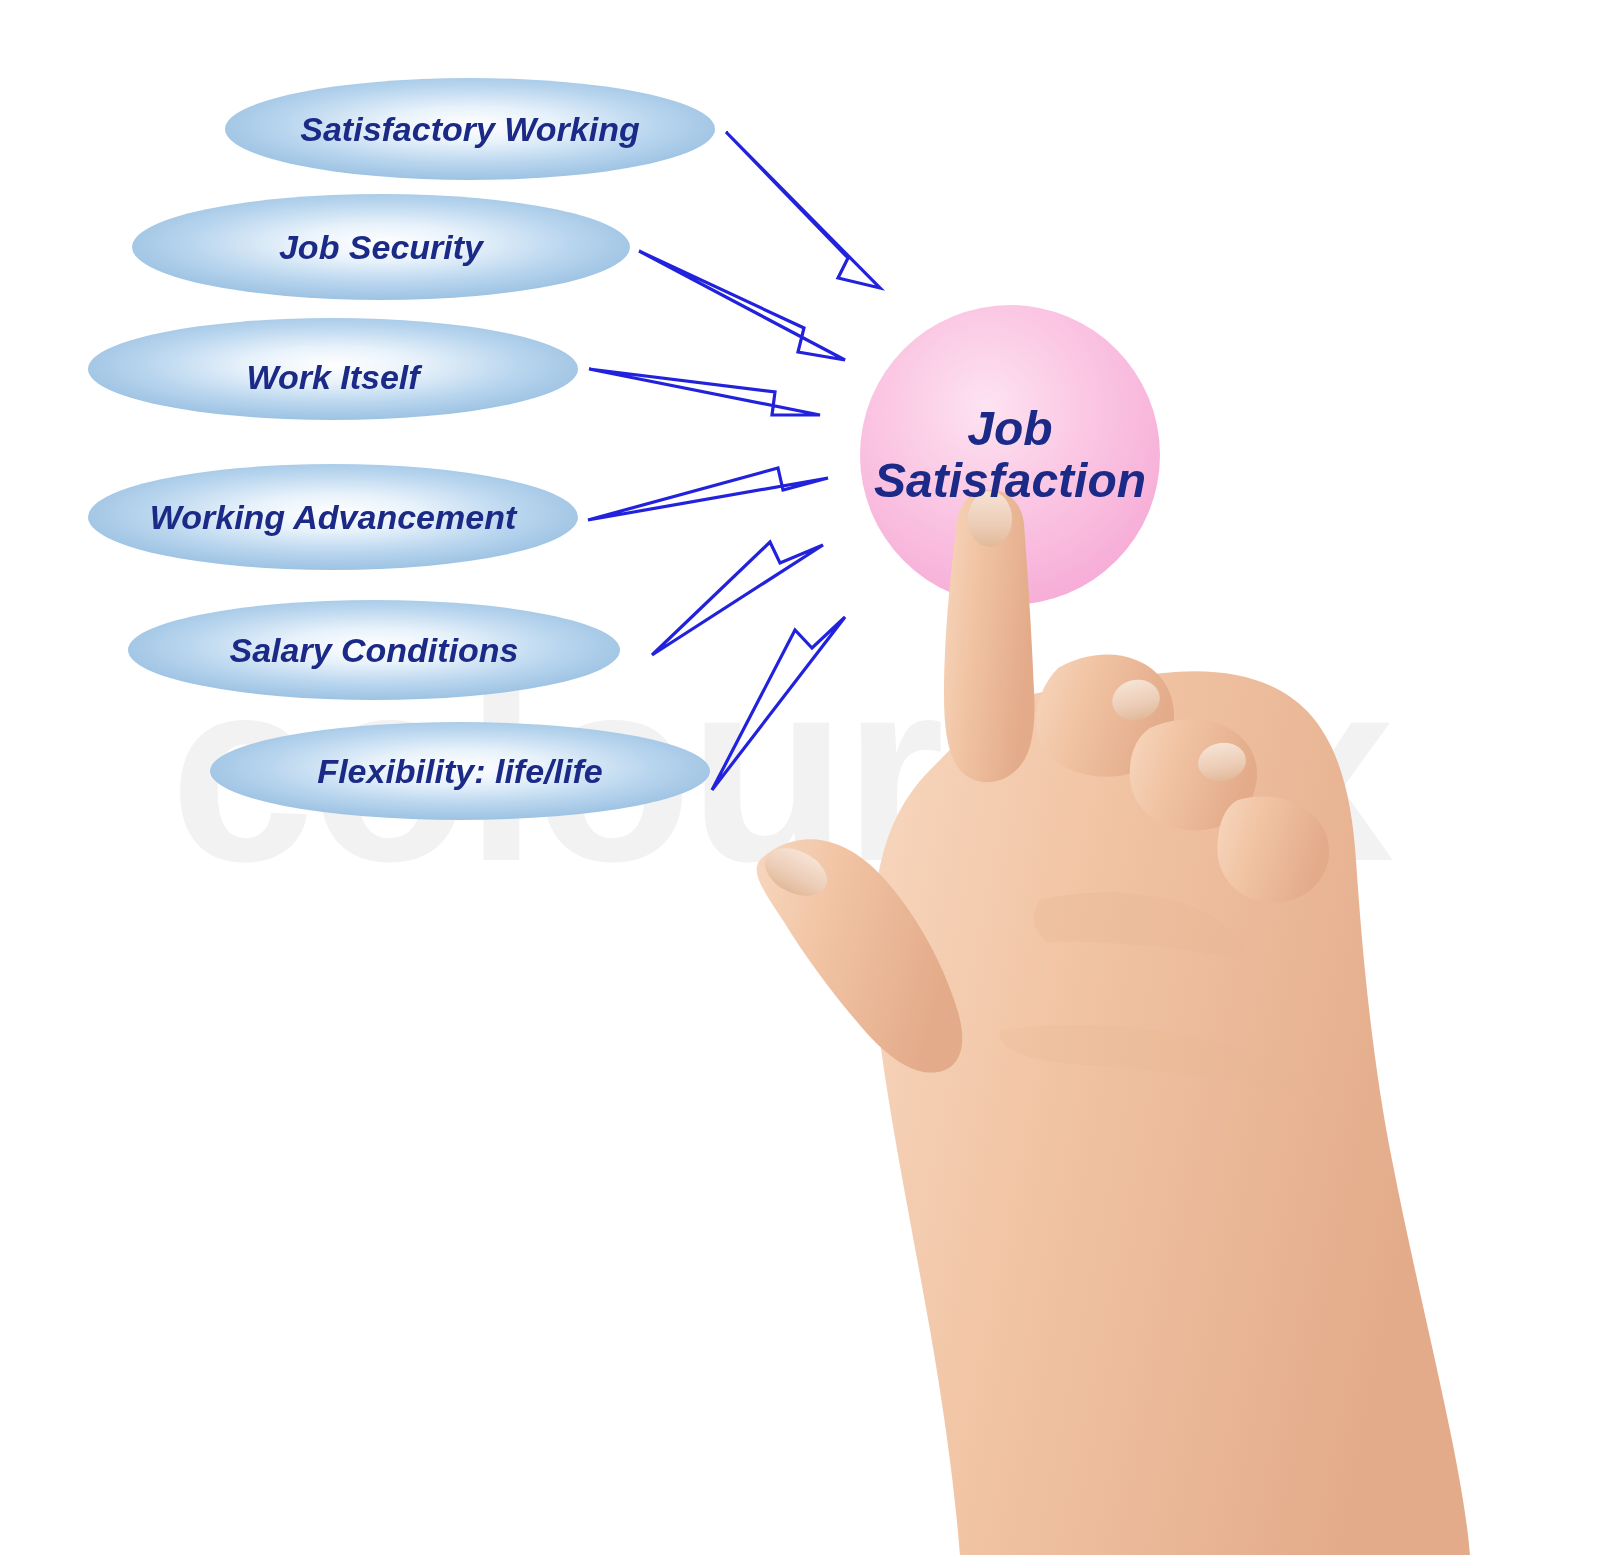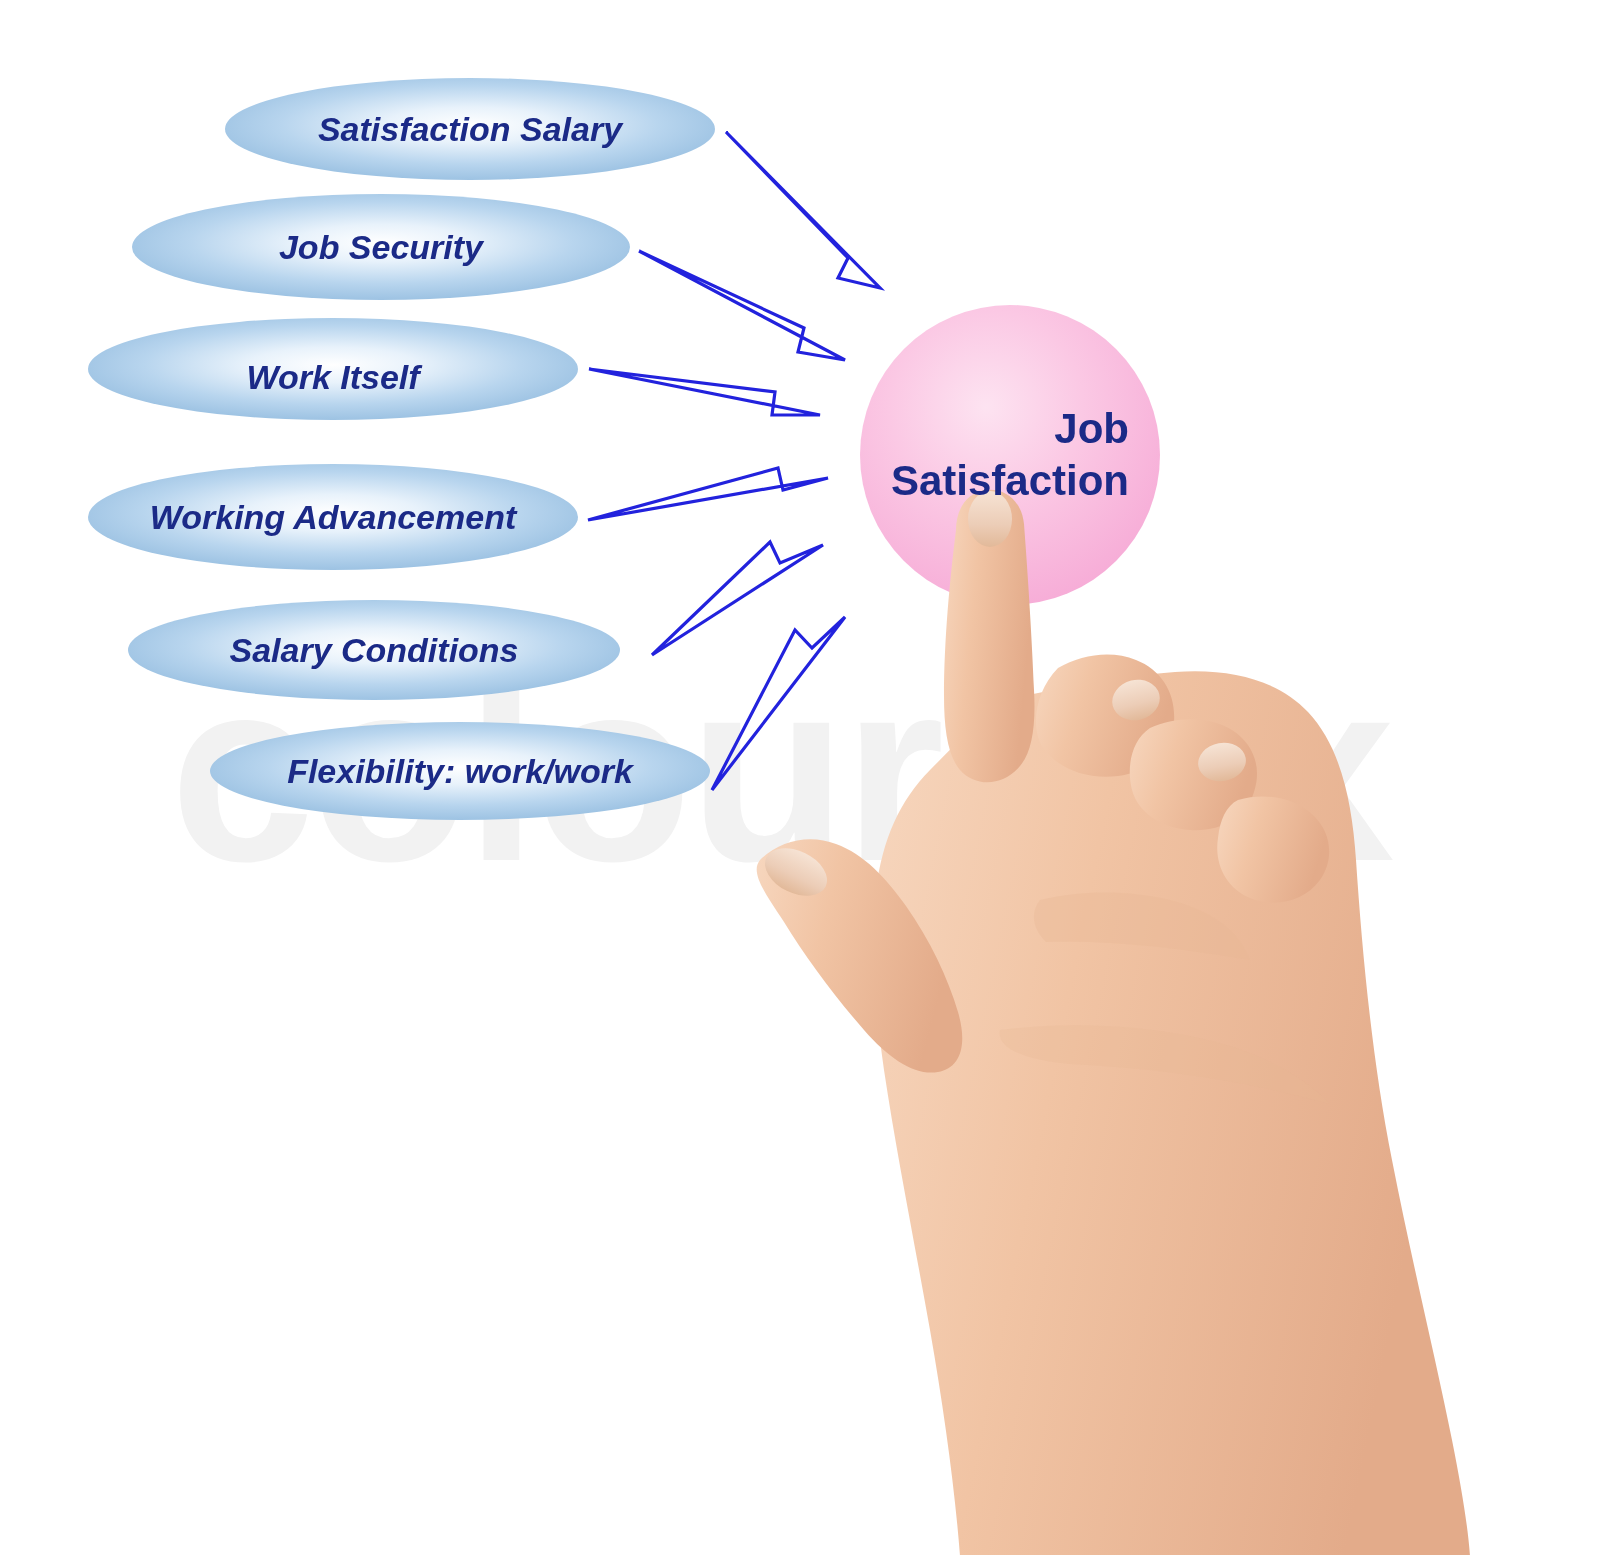--- a/index.html
+++ b/index.html
@@ -61,24 +61,25 @@
     text-align: center;
     user-select: none;
     transform: translate(-50%, -50%);
   }
 
   .center-label {
     position: absolute;
     z-index: 7;
     color: #1b2a87;
     font-family: "Liberation Sans", sans-serif;
+    font-style: italic;
     font-weight: 700;
-    font-size: 42px;
+    font-size: 48px;
     line-height: 52px;
-    text-align: right;
+    text-align: center;
     white-space: nowrap;
     user-select: none;
     transform: translate(-50%, -50%);
   }
 </style>
 </head>
 <body>
 
 <div id="stage">
 
@@ -207,26 +208,26 @@
                C 1030,926 1032,910 1040,900 Z"></path>
       <path fill="#e9b694" opacity="0.25" d="M 1000,1030
                C 1060,1022 1130,1024 1190,1036
                C 1250,1048 1300,1072 1330,1104
                C 1250,1082 1160,1068 1070,1064
                C 1020,1060 996,1046 1000,1030 Z"></path>
     </g>
   </svg>
 
   <div id="labels">
-      <div class="node-label" style="left: 470px; top: 129px;">Satisfaction Salary</div>
+      <div class="node-label" style="left: 470px; top: 129px;">Satisfactory Working</div>
       <div class="node-label" style="left: 381px; top: 247px;">Job Security</div>
       <div class="node-label" style="left: 333px; top: 369px; margin-top: 8px;">Work Itself</div>
       <div class="node-label" style="left: 333px; top: 517px;">Working Advancement</div>
       <div class="node-label" style="left: 374px; top: 650px;">Salary Conditions</div>
-      <div class="node-label" style="left: 460px; top: 771px;">Flexibility:  work/work</div>
+      <div class="node-label" style="left: 460px; top: 771px;">Flexibility:  life/life</div>
     </div>
 
   <div class="center-label" style="left:1010px; top:455px;">
     <div>Job</div>
     <div>Satisfaction</div>
   </div>
 
 </div>
 
 </body></html>

